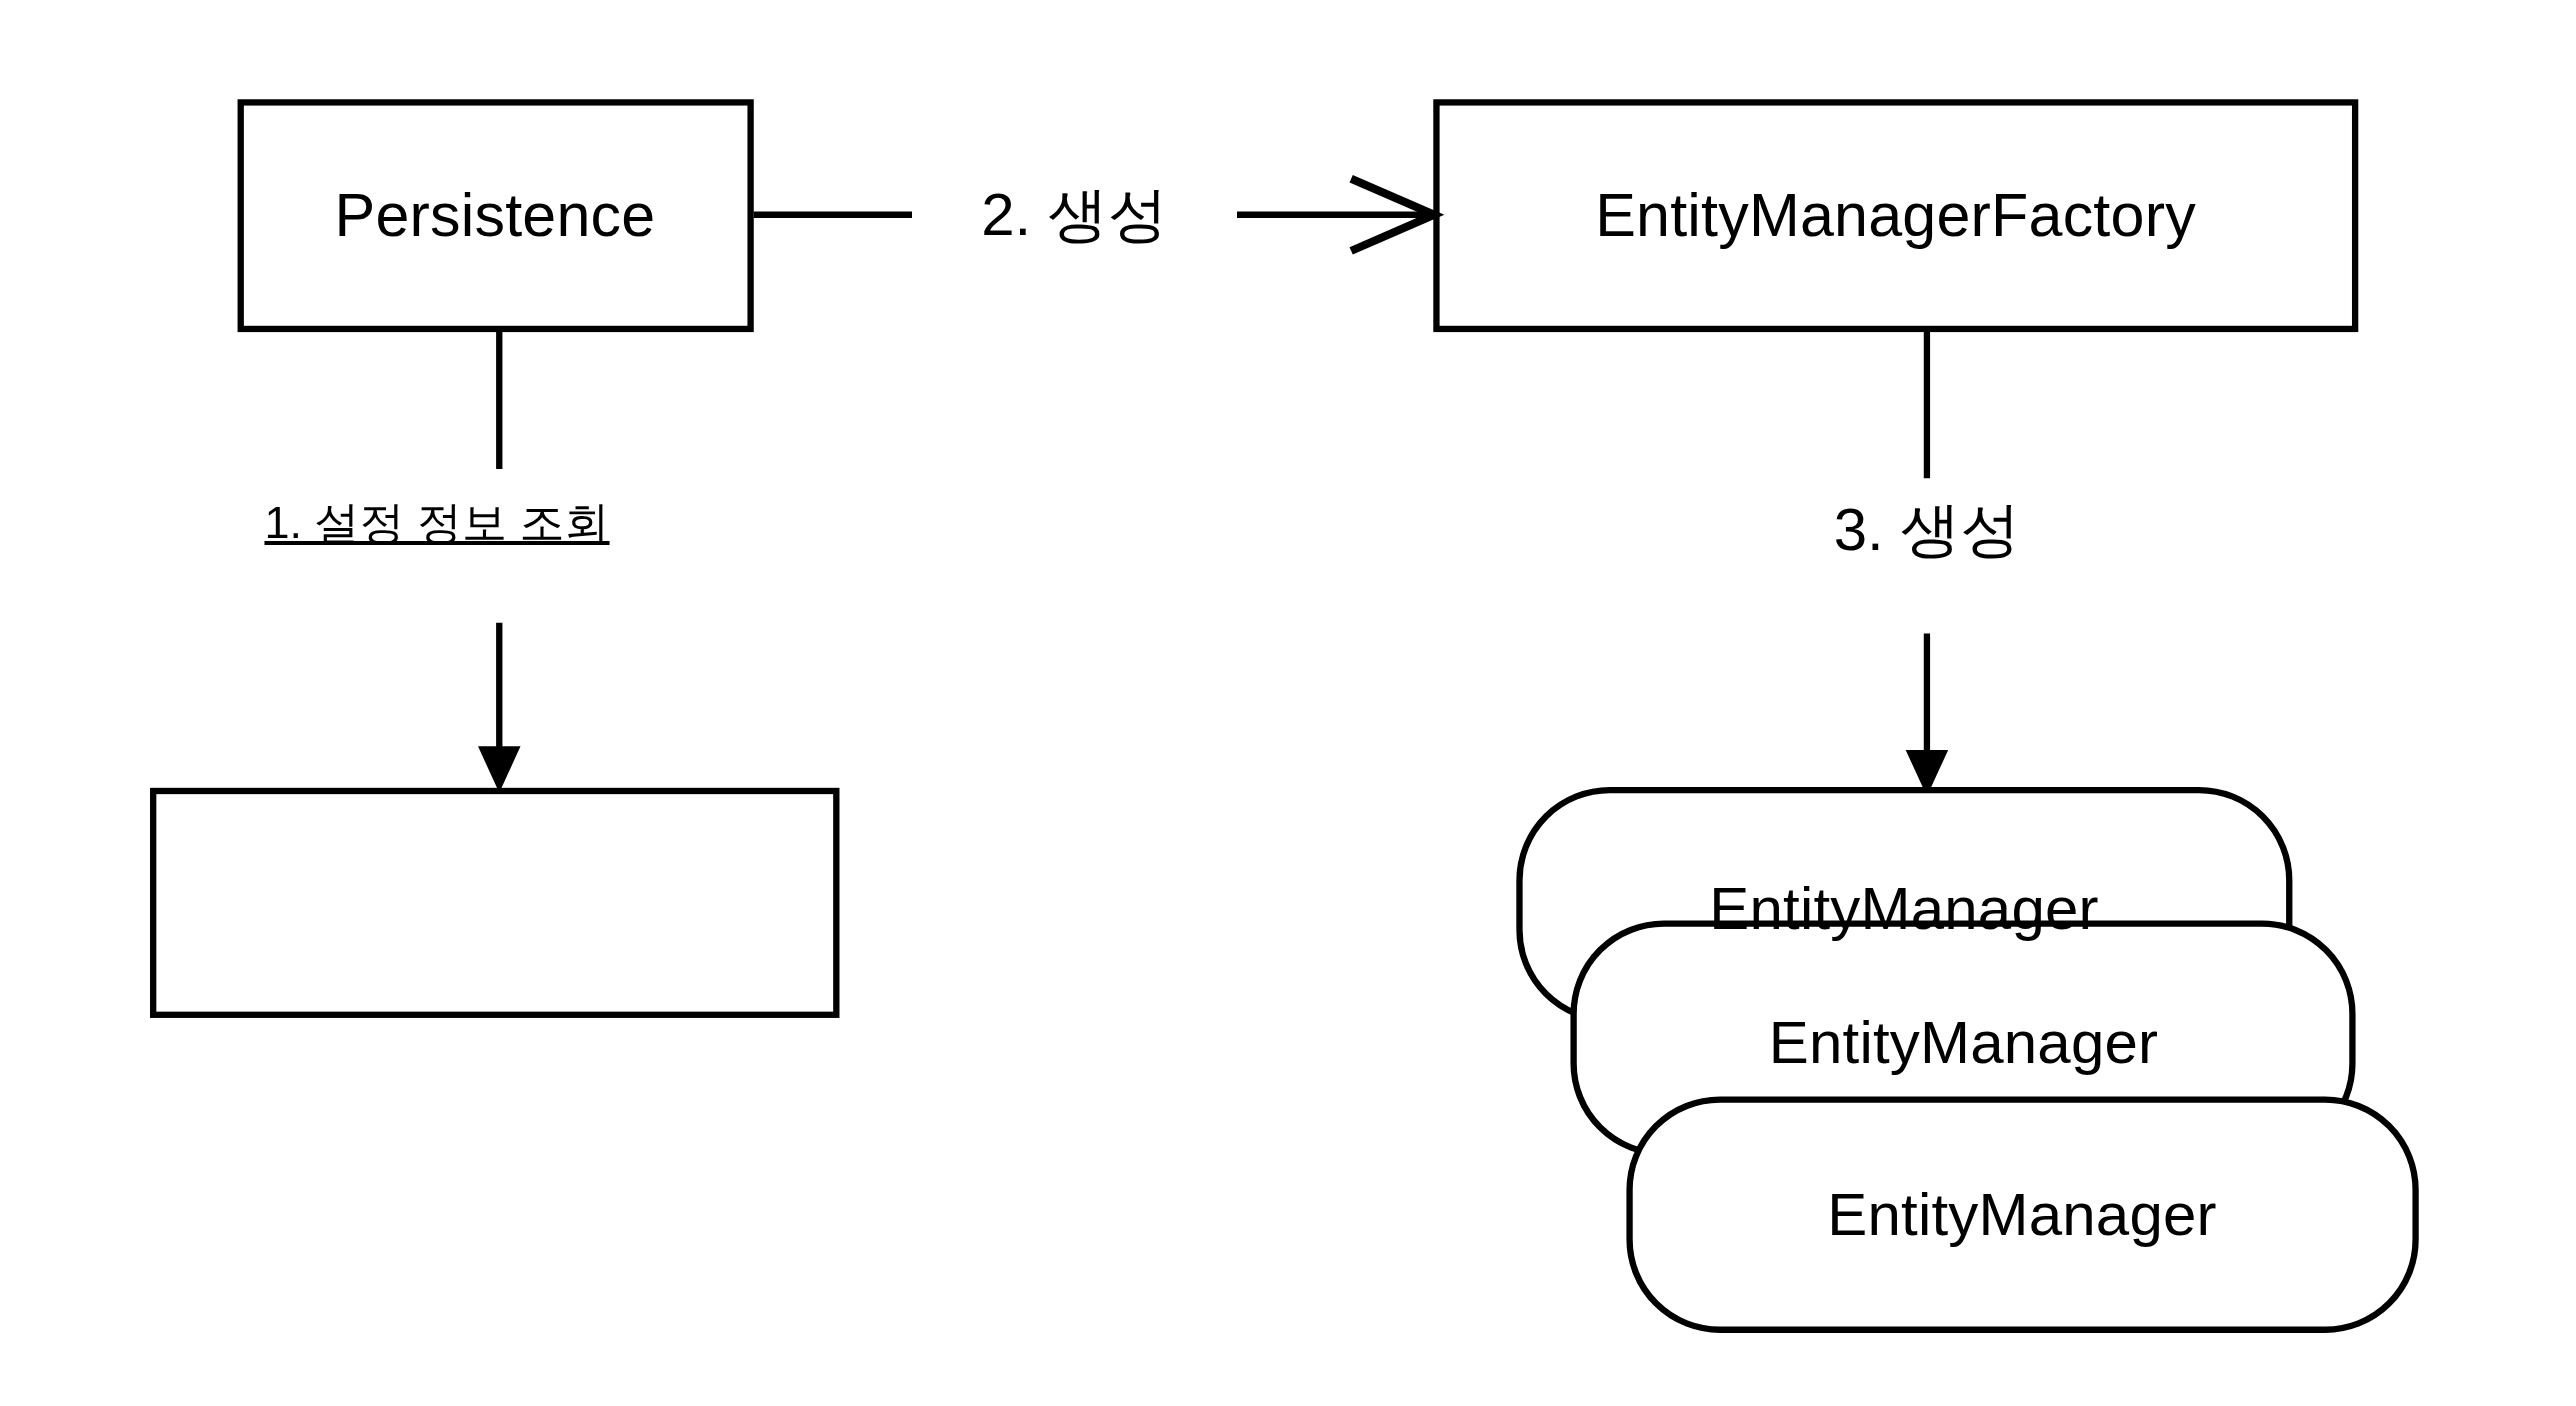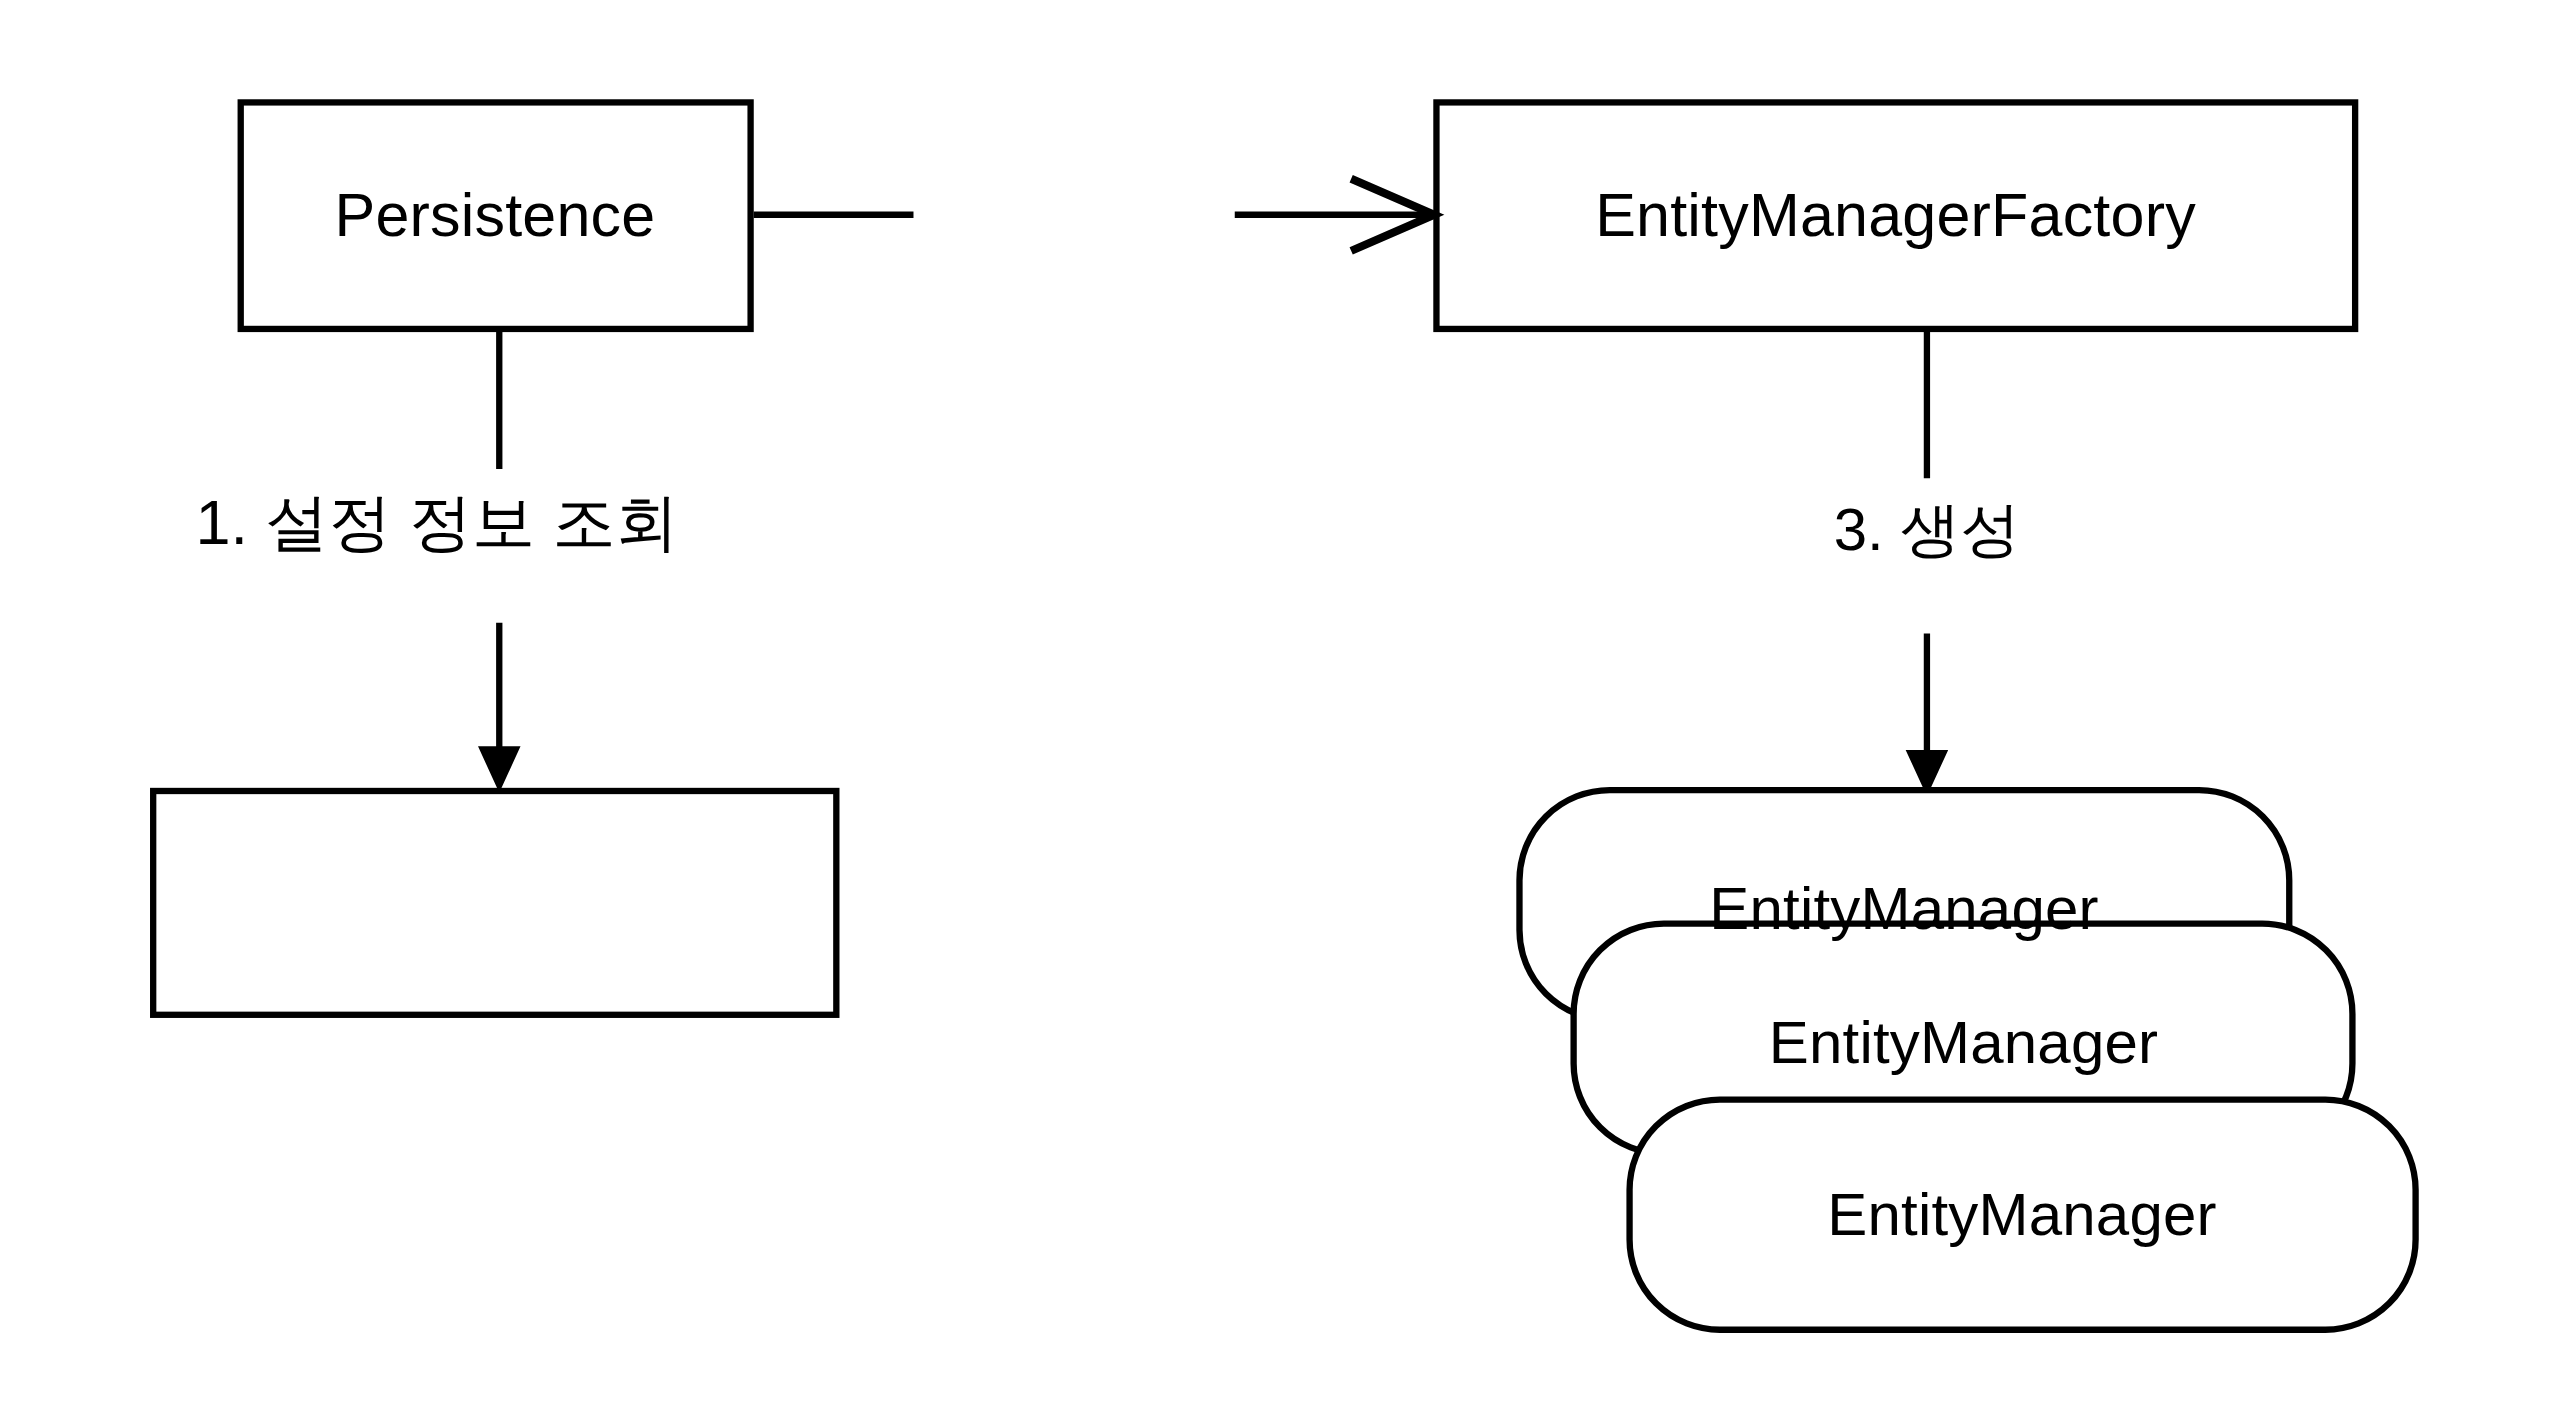--- a/index.html
+++ b/index.html
@@ -55,21 +55,21 @@
   #node-emf                { left: 1433px; top: 99px;  width: 925px; height: 233px;  font-size: 61px; }
   #node-metainf            { left: 150px;  top: 788px;  width: 690px;  height: 230px;  font-size: 60px; }
 
   
   #node-em-1 { left: 1516px; top: 787px;  width: 776px; height: 161px; font-size: 60px; align-items: flex-end; padding-bottom: 5.4px; box-sizing: border-box; }
   #node-em-2 { left: 1571px; top: 921px; width: 785px; height: 162px; font-size: 60px; align-items: flex-end; padding-bottom: 7.2px; box-sizing: border-box; }
   #node-em-3 { left: 1626px; top: 1097px; width: 792px; height: 235px; font-size: 60px; }
 
   
   #label-edge-2 { left: 912px; top: 168px; width: 325px; height: 94px; font-size: 60px; }
-  #label-edge-1 { left: 121px;  top: 469px; width: 632px; height: 108px; font-size: 63px; }
+  #label-edge-1 { left: 121px;  top: 469px; width: 632px; height: 108px; font-size: 45px; text-decoration: underline; }
   #label-edge-3 { left: 1715px; top: 480px; width: 424px; height: 99px; font-size: 60px; text-align: center; }
 </style>
 </head>
 <body>
 
 <div id="diagram-root">
 
   <svg id="diagram-svg" viewBox="0 0 2854 1558">
 
     <rect x="266.5" y="113.5" width="565" height="251" fill="#ffffff" stroke="#000000" stroke-width="7"></rect>
@@ -101,19 +101,20 @@
 
   <div class="node-label" id="node-emf">EntityManagerFactory</div>
 
 
   <div class="node-label" id="node-em-1">EntityManager</div>
 
   <div class="node-label" id="node-em-2">EntityManager</div>
 
   <div class="node-label" id="node-em-3">EntityManager</div>
 
+  <div class="edge-label" id="label-edge-2">2. 생성</div>
 
   <div class="edge-label" id="label-edge-1">1. 설정 정보 조회</div>
 
   <div class="edge-label" id="label-edge-3">3. 생성</div>
 
 </div>
 
 
 </body></html>

